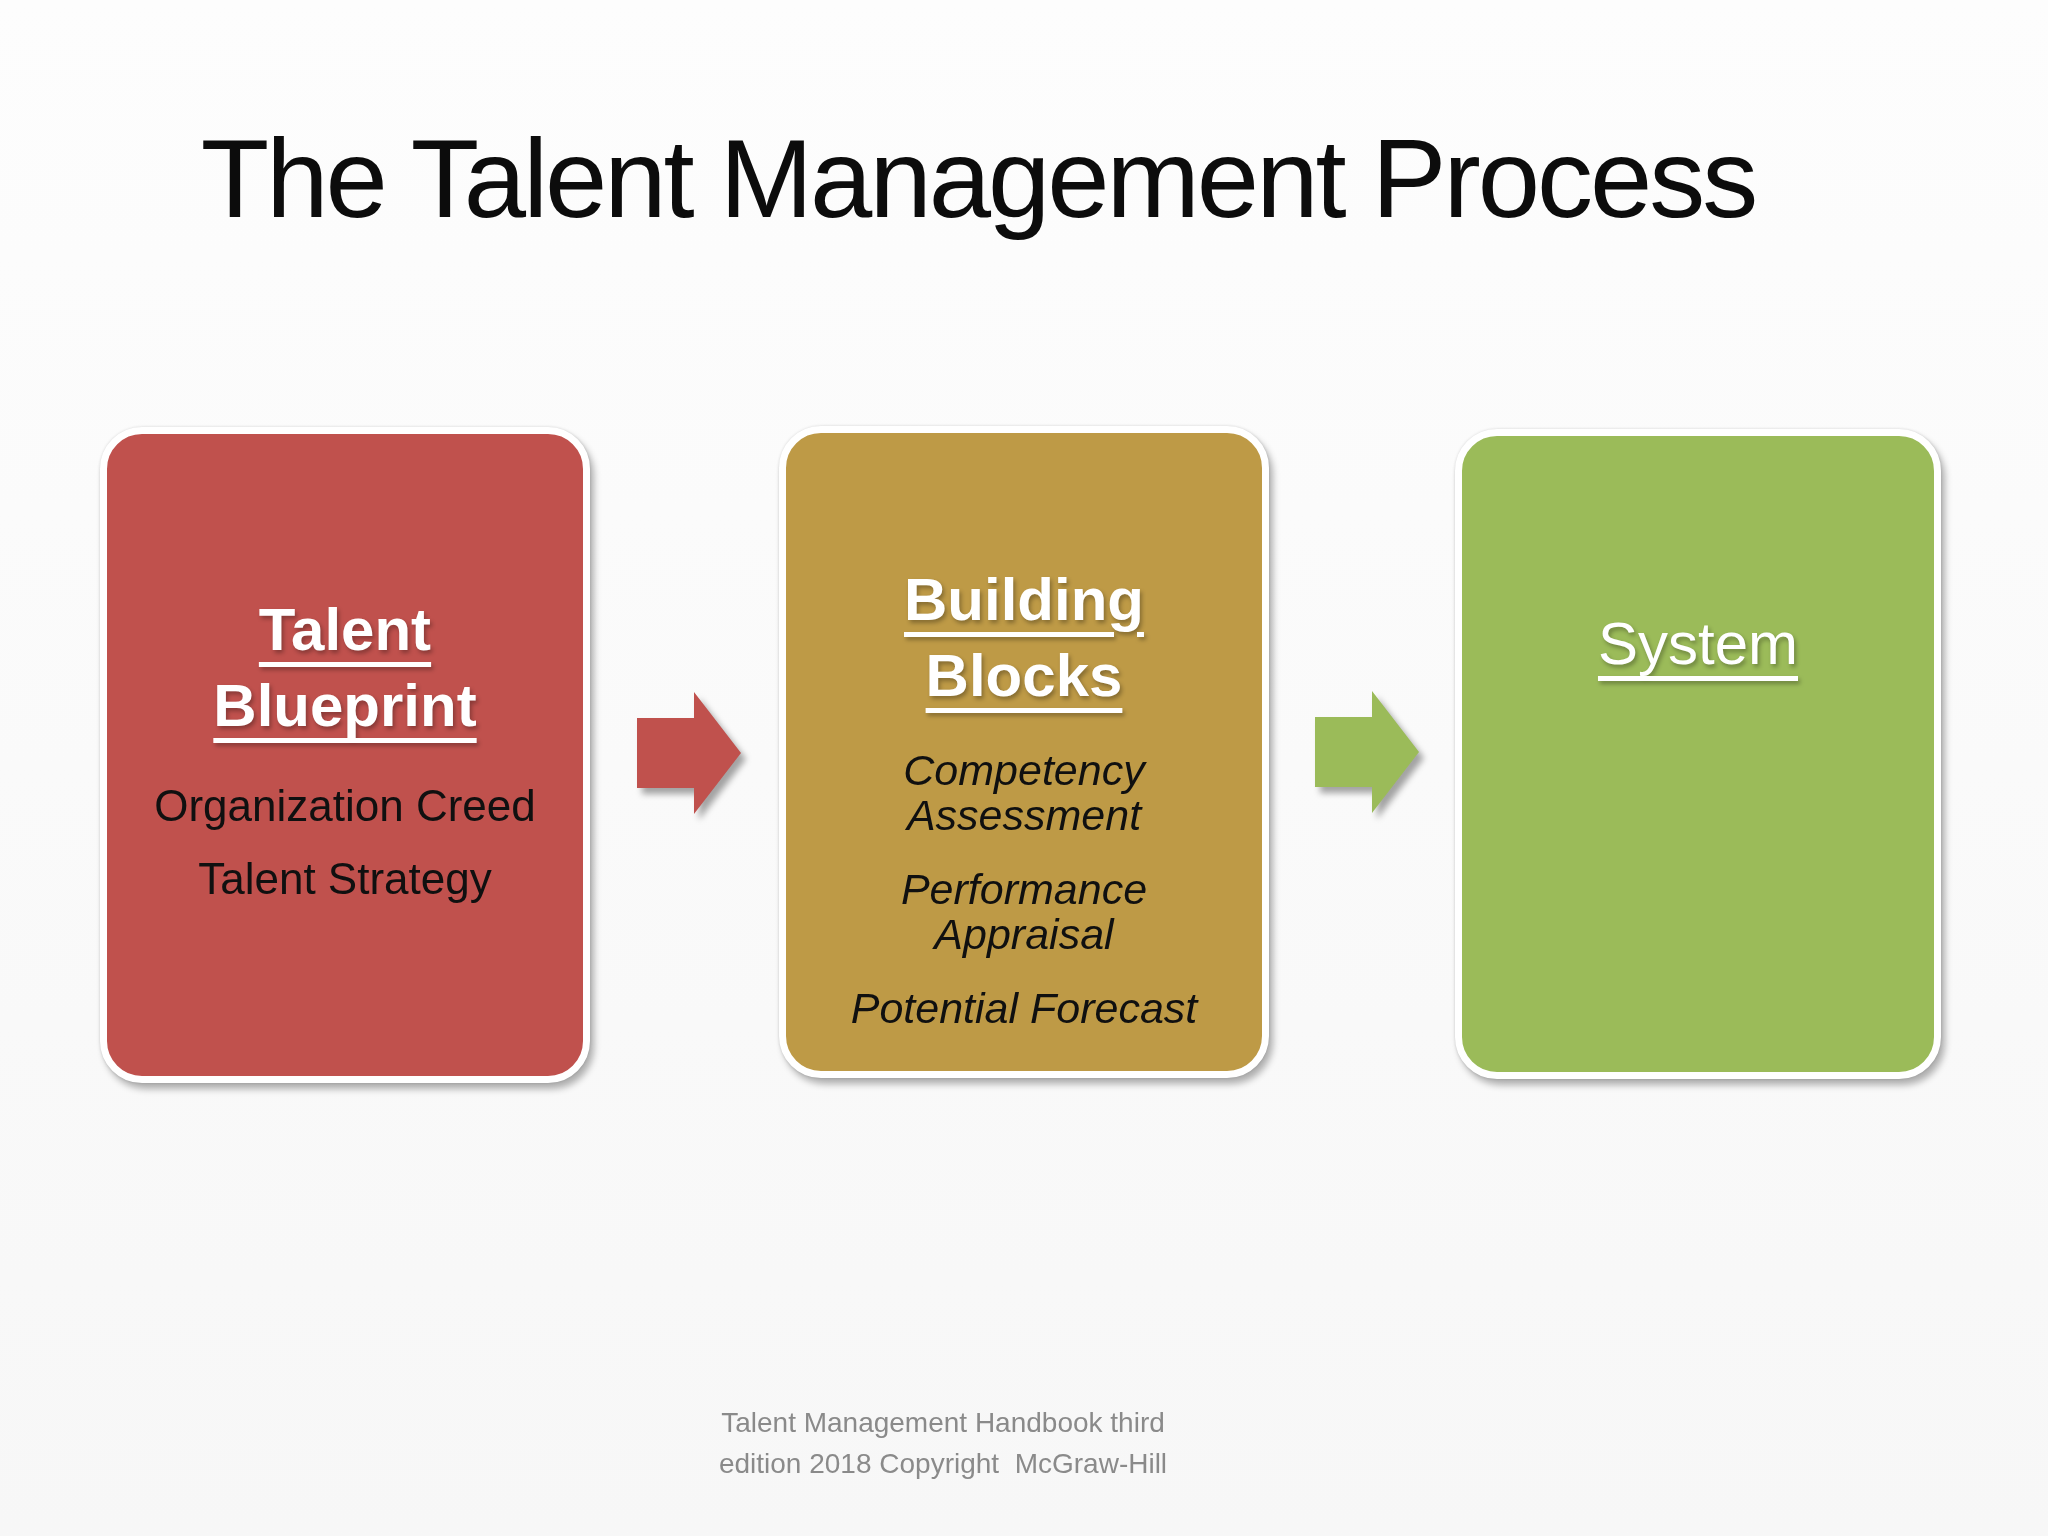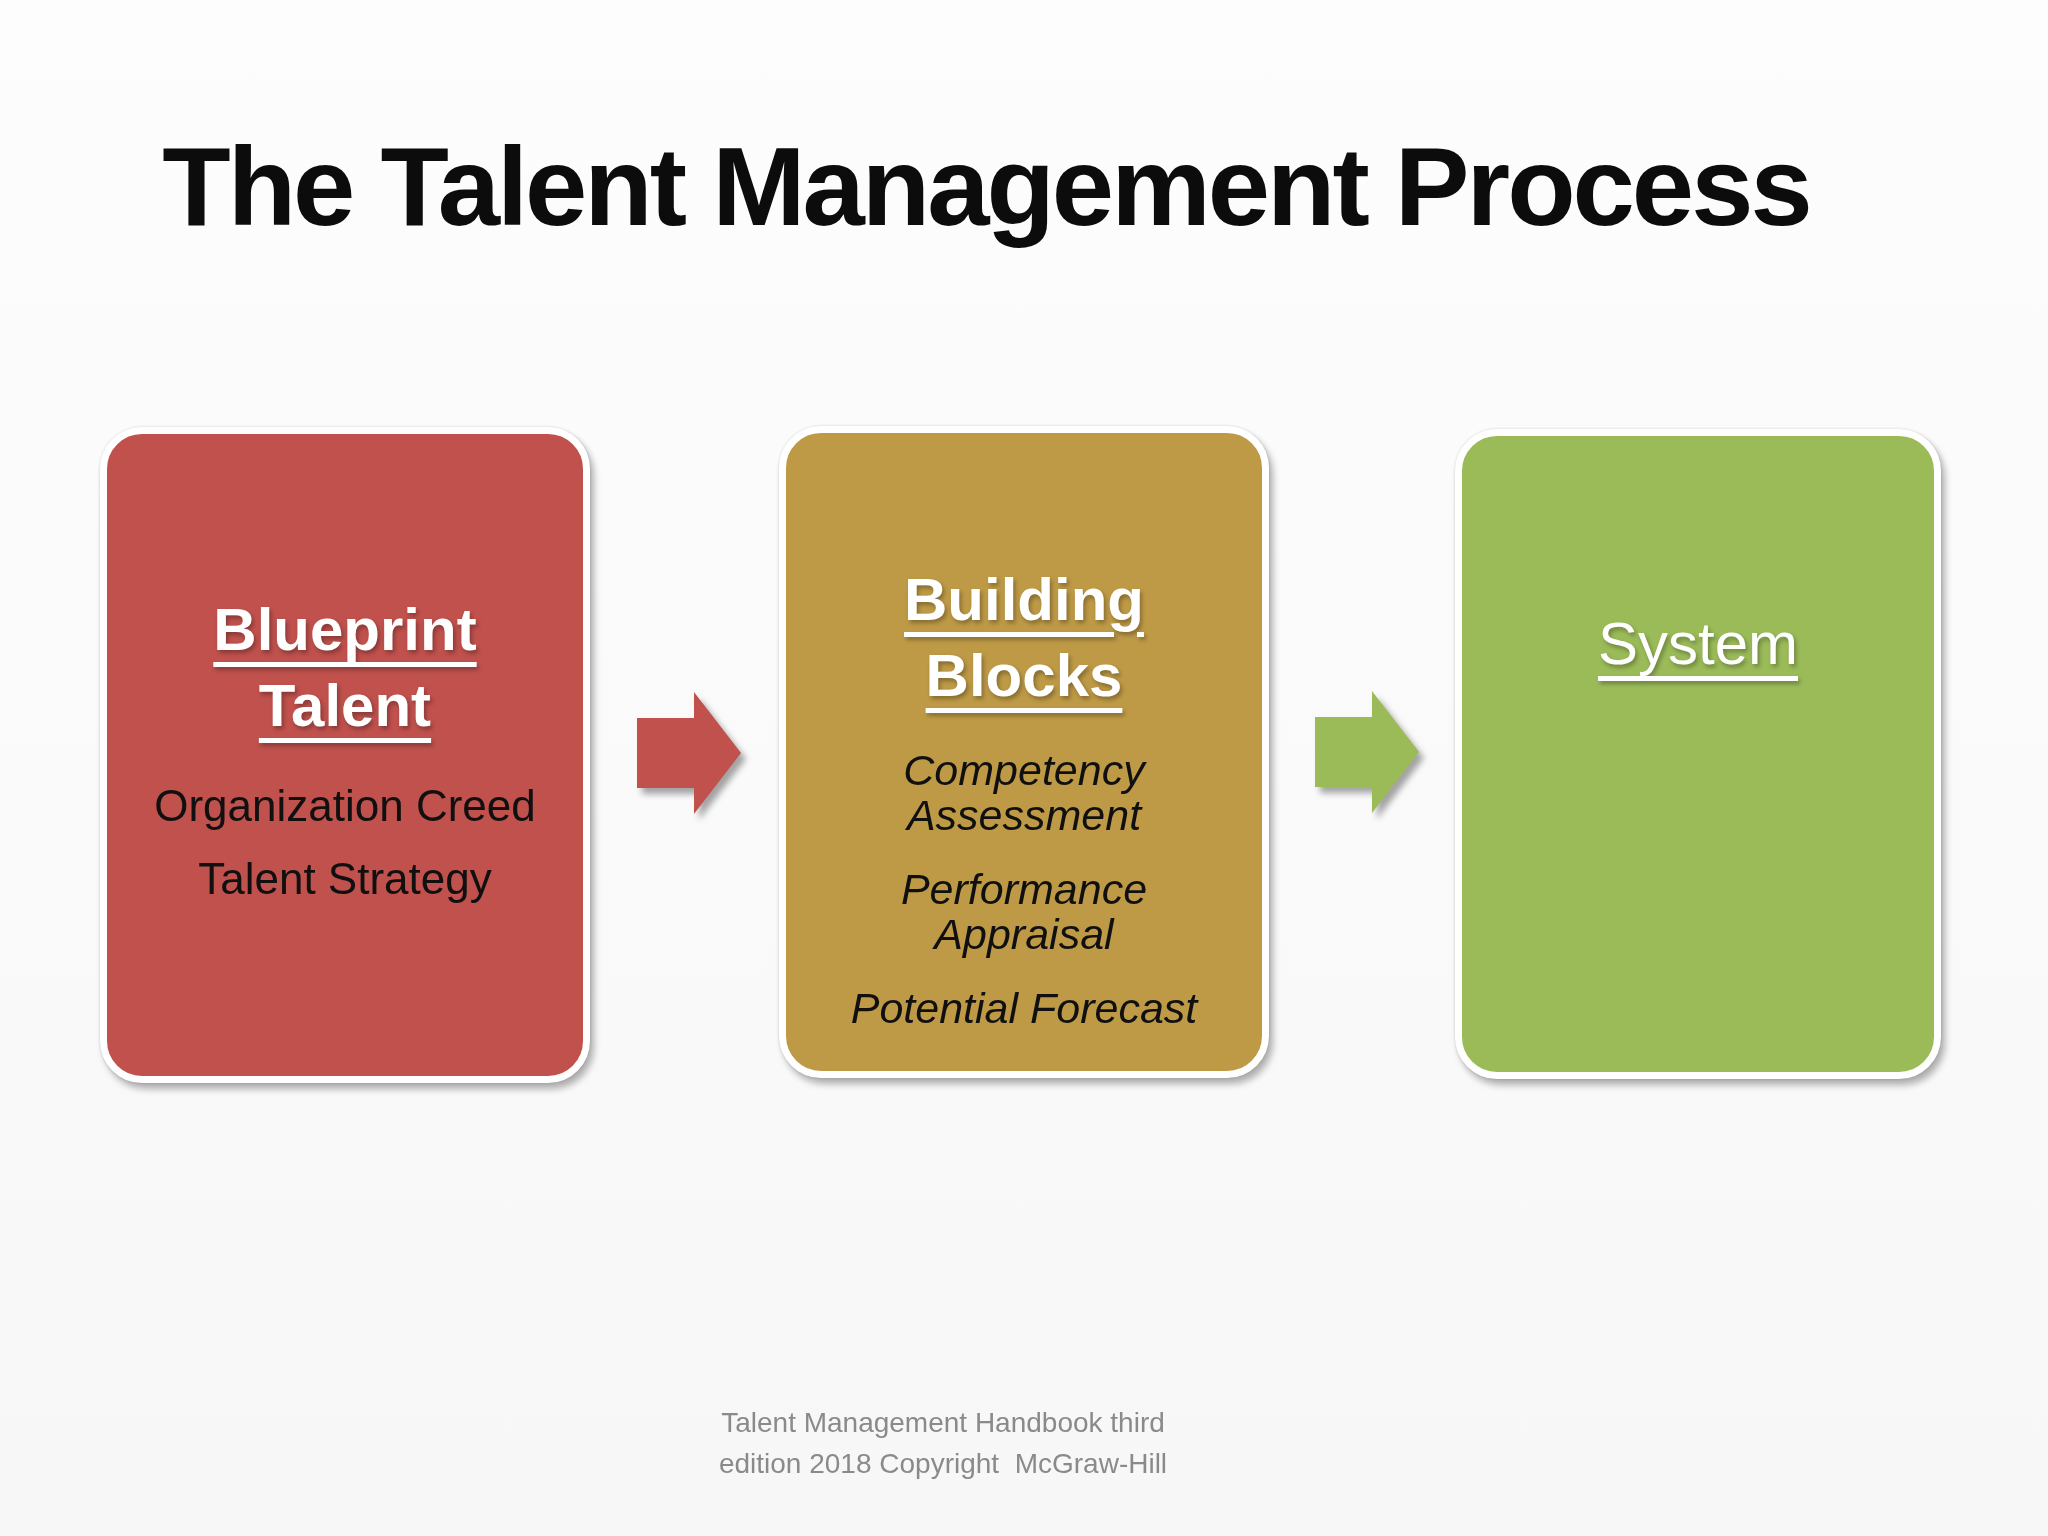--- a/index.html
+++ b/index.html
@@ -9,23 +9,23 @@
     background:linear-gradient(180deg, #fdfdfd 0%, #f7f7f7 100%);
     font-family:"Liberation Sans", "DejaVu Sans", sans-serif;
     overflow:hidden;
   }
 
   
   .title {
     position:absolute;
     top:112px; left:978px;
     transform:translateX(-50%);
-    margin:8px;
+    margin:0;
     font-size:112px;
-    font-weight:700;
+    font-weight:400;
     letter-spacing:-3px;
     line-height:1.2;
     color:#0c0c0c;
     white-space:nowrap;
   }
 
   
   .box {
     position:absolute;
     box-sizing:border-box;
@@ -92,22 +92,22 @@
 </style>
 </head>
 <body>
 
 <div class="slide">
 
   <h1 class="title">The Talent Management Process</h1>
 
   <section class="box box-red" style="background: rgb(192, 81, 77);">
     <div class="heading">
+      <span class="hline">Talent</span>
       <span class="hline">Blueprint</span>
-      <span class="hline">Talent</span>
     </div>
     <div class="body">
       <p class="para">
         <span class="bline">Organization Creed</span>
       </p>
       <p class="para">
         <span class="bline">Talent Strategy</span>
       </p>
     </div>
   </section>

